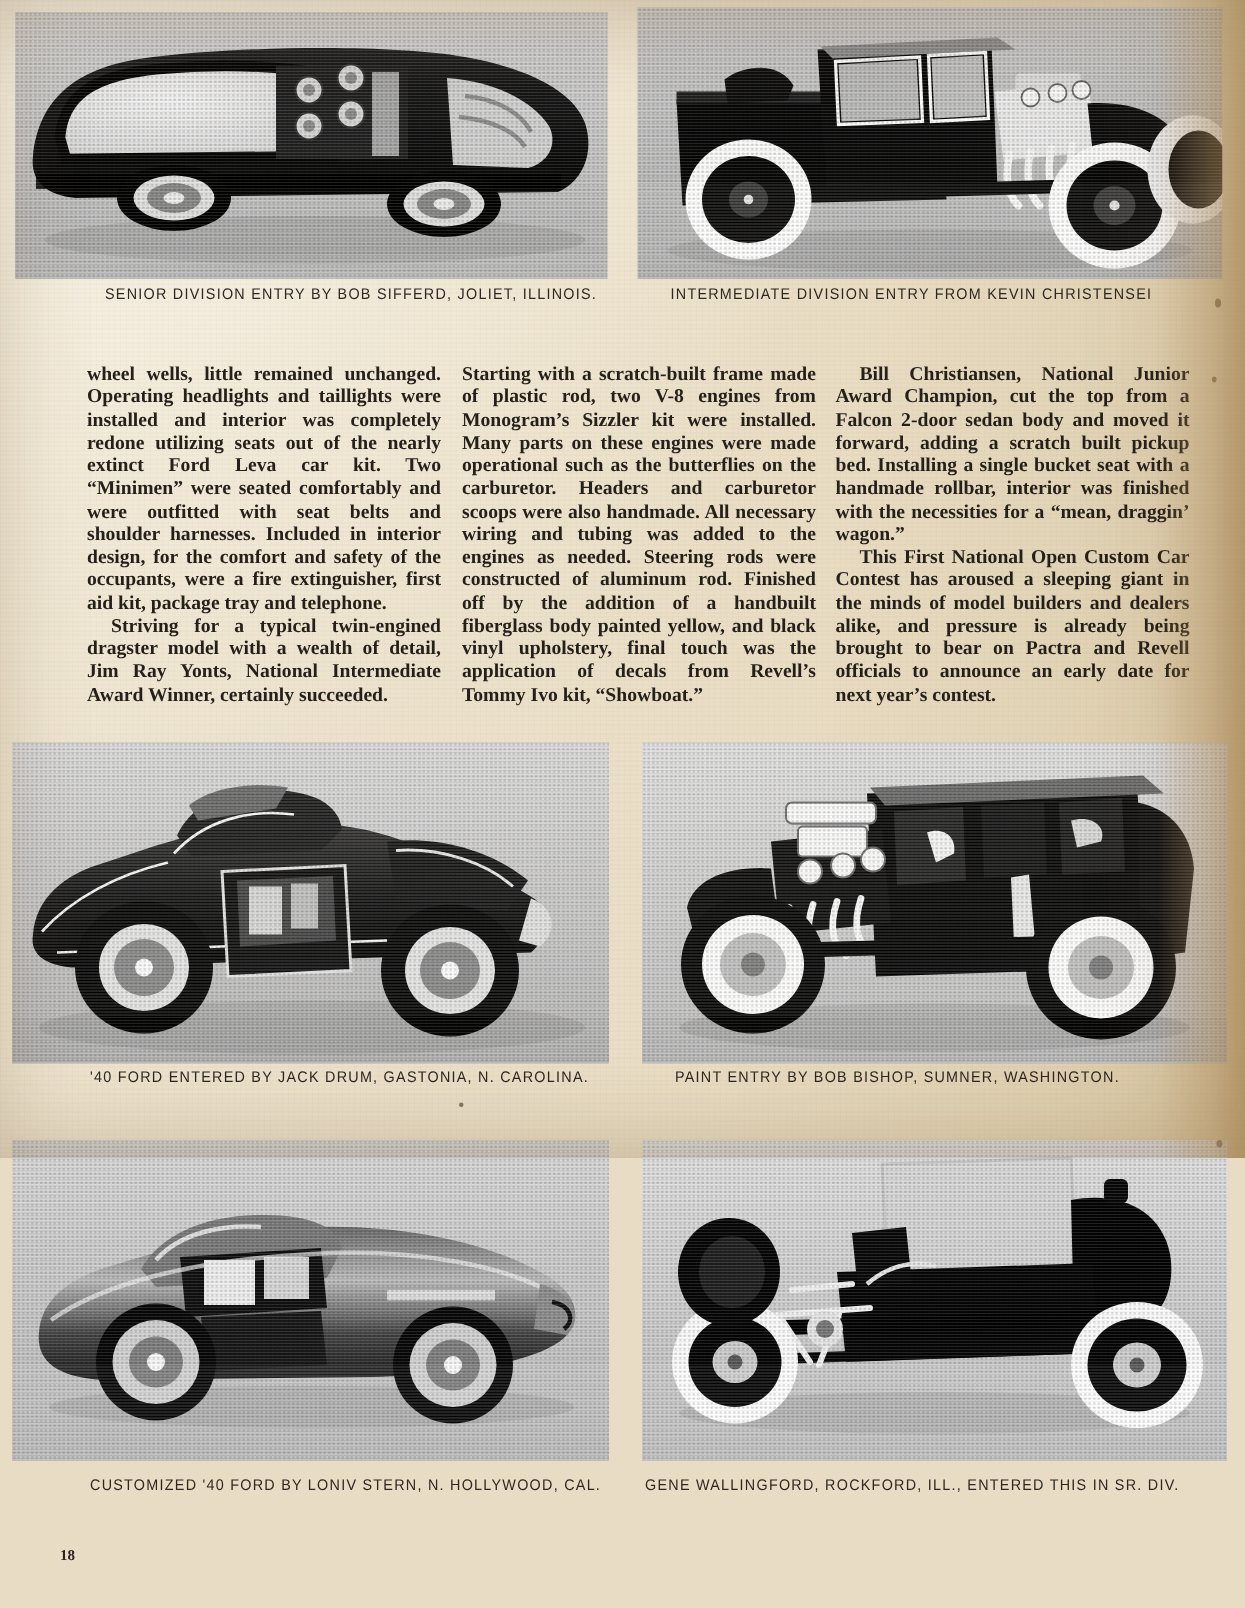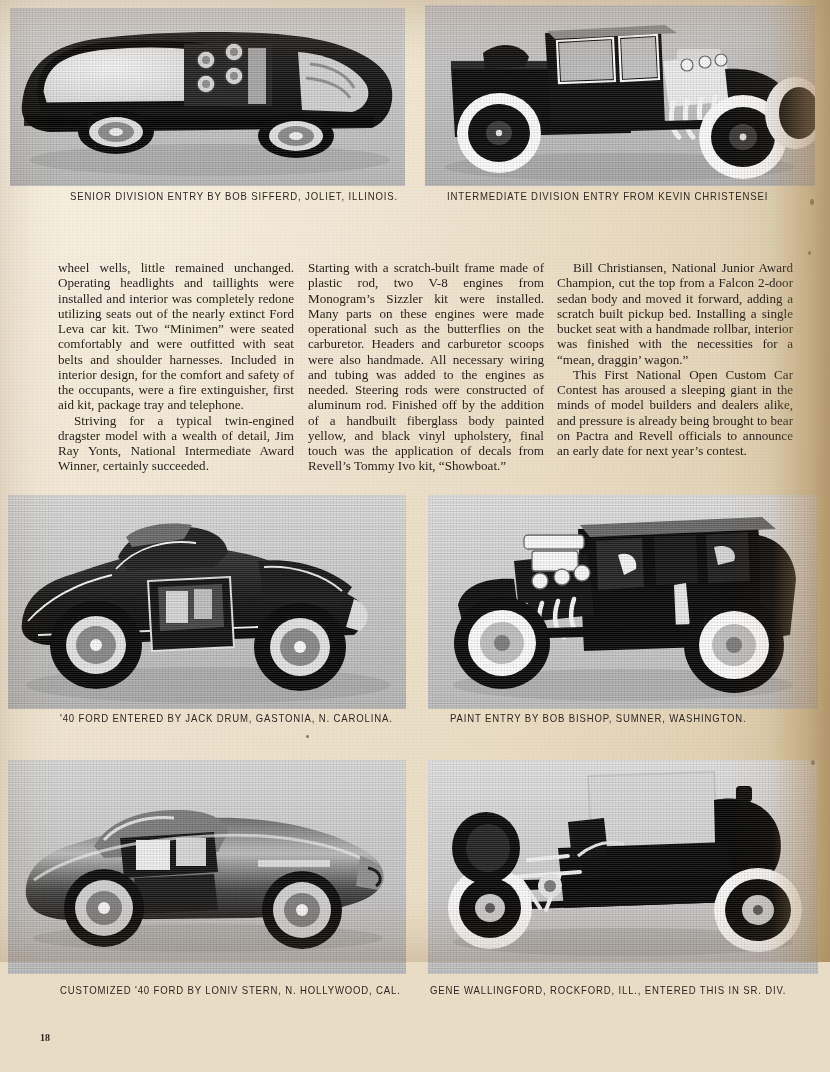--- a/index.html
+++ b/index.html
@@ -2,21 +2,21 @@
 <html><head>
 <meta charset="utf-8">
 <style>
   html,body{margin:0;padding:0;}
   body{
     width:830px;height:1072px;overflow:hidden;
     background:#e9dcc4;
     font-family:"Liberation Serif",serif;
   }
   .page{
-    position:relative;width:830px;height:962px;
+    position:relative;width:830px;height:772px;
     background:
       radial-gradient(ellipse at 12% 8%, rgba(255,252,244,.55) 0%, rgba(255,252,244,0) 45%),
       linear-gradient(100deg,#efe6d2 0%,#ece2cd 30%,#e9ddc4 62%,#e0d1b2 86%,#d8c6a2 100%);
   }
   
   .grain{position:absolute;inset:0;pointer-events:none;opacity:.5;
     background-image:
       repeating-linear-gradient(0deg,rgba(120,95,60,.05) 0 1px,rgba(255,255,255,0) 1px 3px),
       repeating-linear-gradient(90deg,rgba(120,95,60,.04) 0 1px,rgba(255,255,255,0) 1px 4px);}
   .vig{position:absolute;inset:0;pointer-events:none;
@@ -35,24 +35,24 @@
     background-image:repeating-linear-gradient(0deg,rgba(255,255,255,.5) 0 1px,rgba(0,0,0,.12) 1px 2px);}
 
   
   .cap{position:absolute;
     font-family:"Liberation Sans",sans-serif;
     font-size:10.3px;letter-spacing:.9px;color:#2c2721;
     white-space:nowrap;font-weight:400;
     transform:scaleX(.93);transform-origin:left center;}
 
   
-  .col{position:absolute;top:260px;width:236px;
+  .col{position:absolute;top:241px;width:236px;
     font-size:13.1px;line-height:15.25px;
     text-align:justify;text-justify:inter-word;
-    color:#231f1a;hyphens:none;}
+    color:#231f1a;hyphens:none;font-weight:bold;}
   .col p{margin:0;text-indent:16px;}
   .col p.noind{text-indent:0;}
   #c1{left:58px;}
   #c2{left:308px;}
   #c3{left:557px;}
 
   .pageno{position:absolute;left:40px;top:1032px;
     font-family:"Liberation Serif",serif;font-weight:bold;font-size:10px;color:#2a241d;}
 
   .speck{position:absolute;background:#6b5334;border-radius:50%;opacity:.75;}

